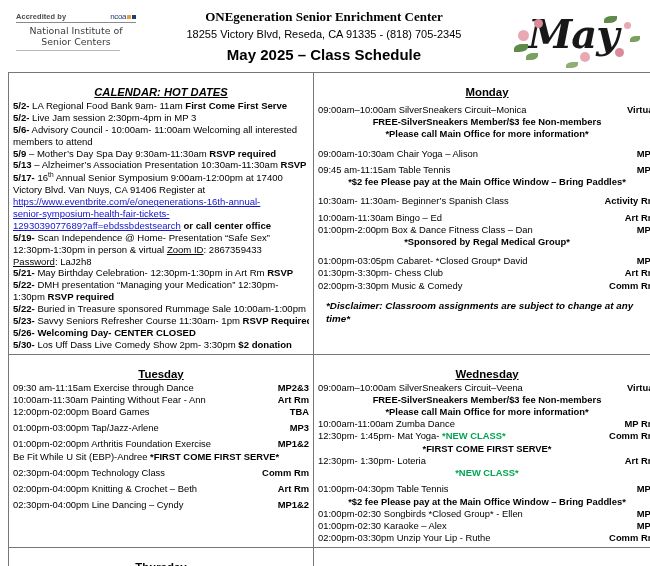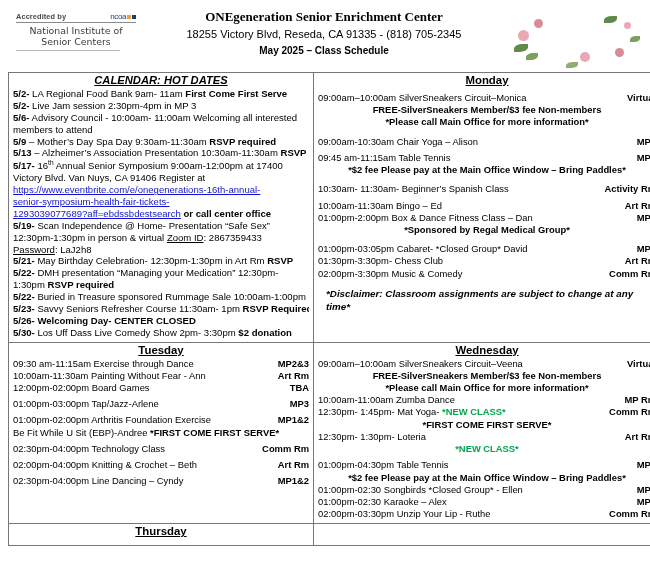--- a/index.html
+++ b/index.html
@@ -18,32 +18,32 @@
   .ncoa{display:flex;align-items:center;}
   .ncoa-txt{font-size:8px;font-weight:normal;color:#1f3b73;letter-spacing:-.4px;}
   .ncoa-sq{width:4px;height:4px;margin-left:1px;}
   .nisc-name{font-size:9.4px;color:#3c3c3c;line-height:1.18;padding-top:2px;
              font-family:"DejaVu Sans",sans-serif;}
   .nisc-rule{border-bottom:1.2px solid #b9b9b9;margin-top:3px;width:104px;}
 
   .header-mid{flex:1;text-align:center;padding-top:2px;}
   .h-title{font-size:13px;font-weight:bold;line-height:1.42;font-family:Liberation Serif, serif;}
   .h-sub{font-size:11px;font-weight:normal;line-height:1.5;}
-  .h-sub2{font-size:10px;font-weight:bold;line-height:1.6;}
+  .h-sub2{font-size:15px;font-weight:bold;line-height:1.6;}
 
   .logo-may{width:130px;flex:0 0 130px;height:66px;position:relative;}
   .may-word{position:absolute;left:16px;top:4px;font-size:40px;font-weight:bold;
             font-family:"DejaVu Serif",serif;font-style:italic;color:#181818;
             letter-spacing:-1px;}
   .fl{position:absolute;border-radius:50%;}
   .leaf{position:absolute;background:#5f8a4a;border-radius:60% 0 60% 0;}
 
   
   .tbl{border:1px solid #777;border-collapse:collapse;width:634px;table-layout:fixed;}
-  .tbl td{border:1px solid #777;vertical-align:top;padding:0 4px 3px 4px;}
+  .tbl td{border:1px solid #777;vertical-align:top;padding:12px 4px 3px 4px;}
   .c-left{width:296px;}
   .c-right{width:338px;}
   .day-head{text-align:center;font-size:11.4px;font-weight:bold;
             text-decoration:underline;padding:1px 0 2px 0;}
   .cal-head{text-align:center;font-size:11.2px;font-weight:bold;font-style:italic;
             text-decoration:underline;padding:1px 0 2px 0;}
 
   
   .hd{font-size:9.55px;line-height:1.245;}
   .hd div{white-space:nowrap;overflow:hidden;}
@@ -89,20 +89,21 @@
       <div class="nisc-rule"></div>
     </div>
 
     <div class="header-mid">
       <div class="h-title">ONEgeneration Senior Enrichment Center</div>
       <div class="h-sub">18255 Victory Blvd, Reseda, CA 91335 - (818) 705-2345</div>
       <div class="h-sub2">May 2025 – Class Schedule</div>
     </div>
 
     <div class="logo-may">
+      <span class="may-word">May</span>
       <span class="fl" style="left:6px;top:24px;width:11px;height:11px;background:#e8a9b4;"></span>
       <span class="fl" style="left:22px;top:13px;width:9px;height:9px;background:#d98b9a;"></span>
       <span class="fl" style="left:68px;top:46px;width:10px;height:10px;background:#e8a9b4;"></span>
       <span class="fl" style="left:103px;top:42px;width:9px;height:9px;background:#d98b9a;"></span>
       <span class="fl" style="left:112px;top:16px;width:7px;height:7px;background:#e8a9b4;"></span>
       <span class="leaf" style="left:2px;top:38px;width:14px;height:8px;"></span>
       <span class="leaf" style="left:14px;top:47px;width:12px;height:7px;background:#7aa05f;"></span>
       <span class="leaf" style="left:92px;top:10px;width:13px;height:7px;"></span>
       <span class="leaf" style="left:118px;top:30px;width:10px;height:6px;background:#7aa05f;"></span>
       <span class="leaf" style="left:54px;top:56px;width:12px;height:6px;background:#8fae74;"></span>

